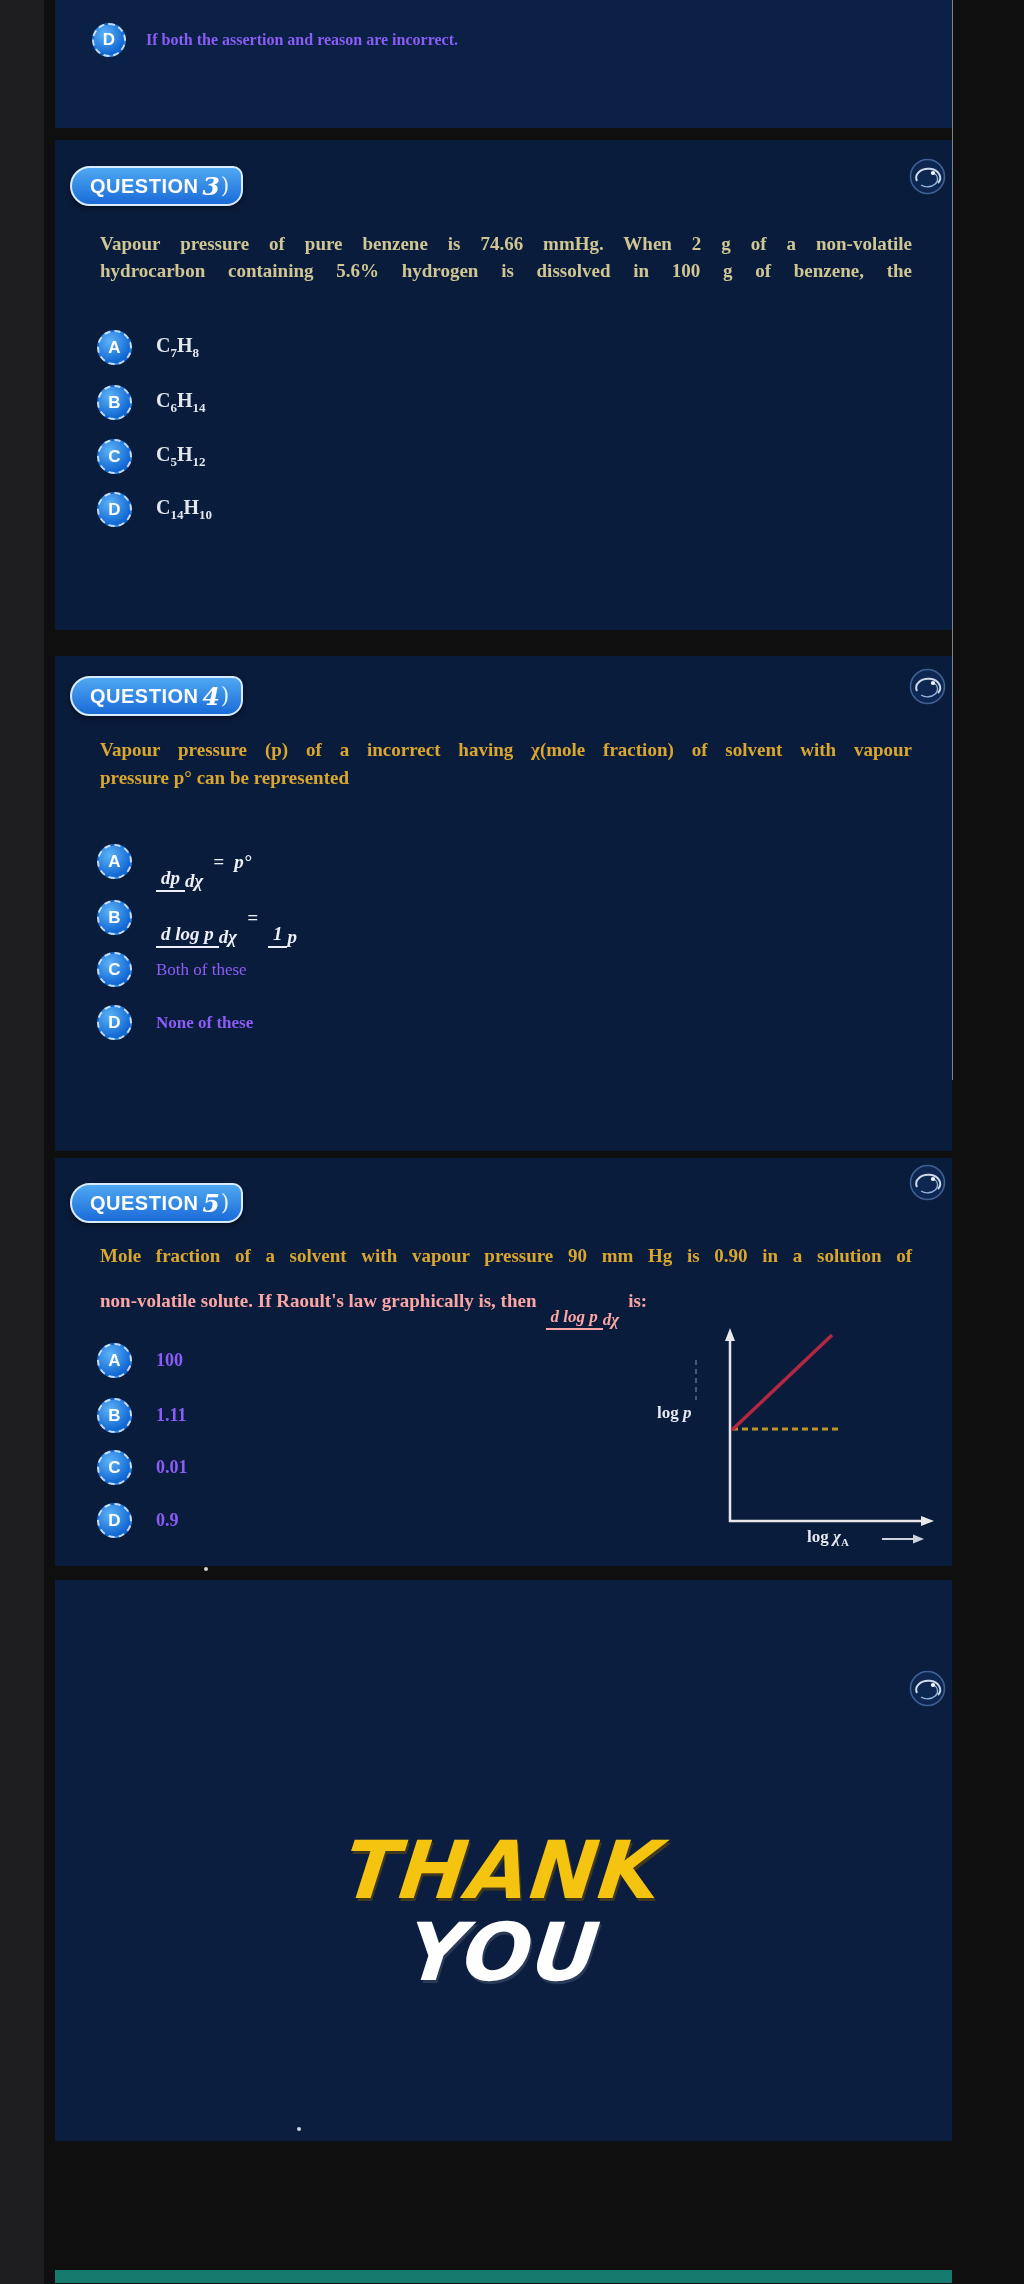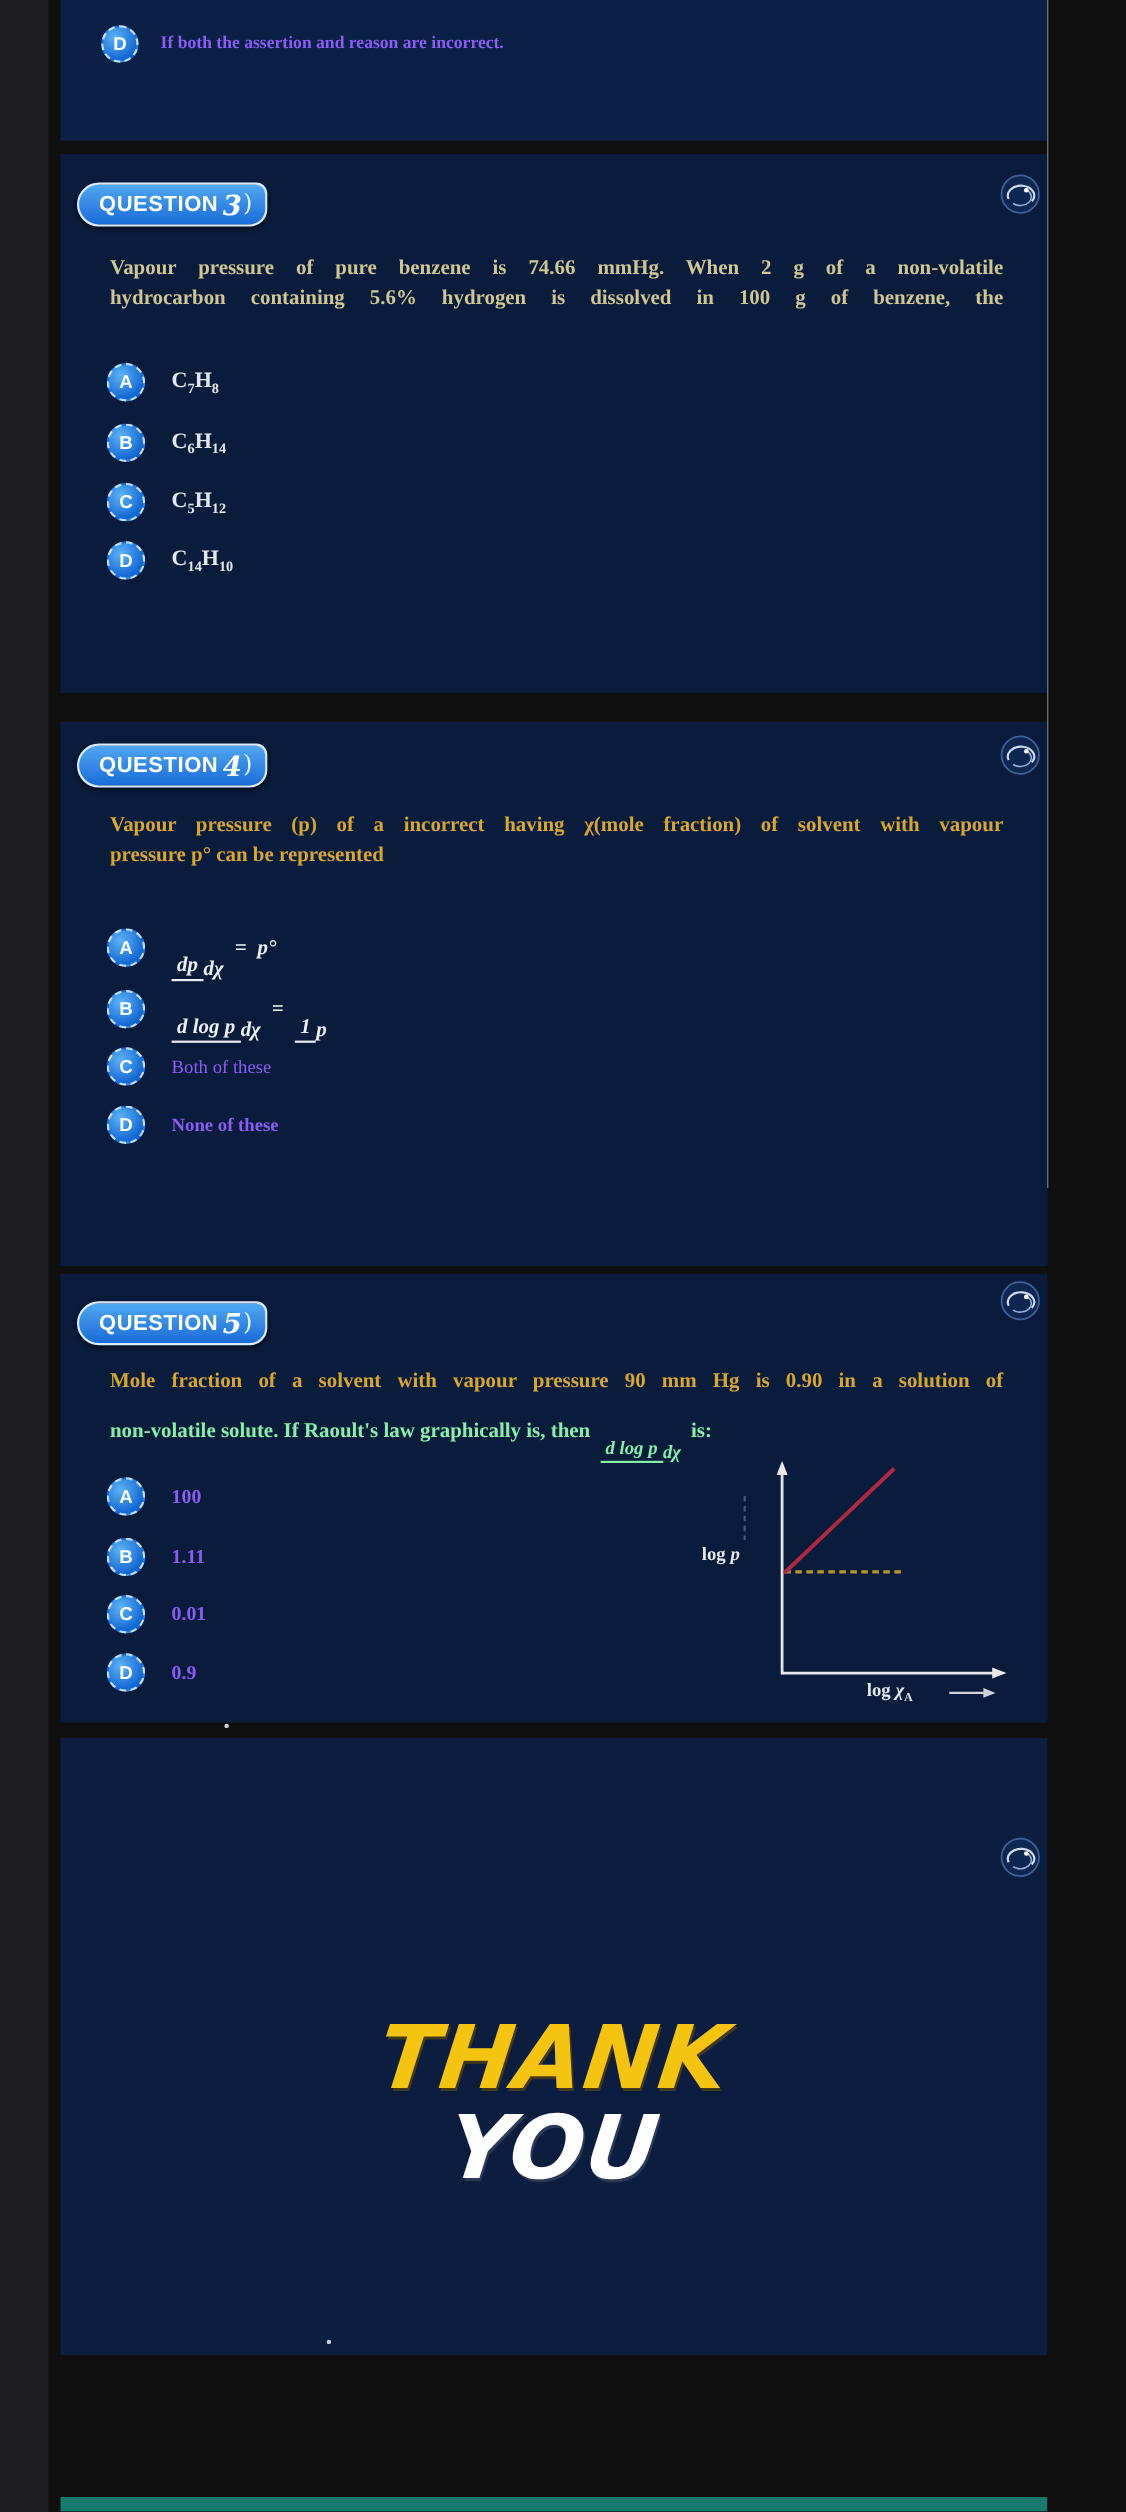--- a/index.html
+++ b/index.html
@@ -46,25 +46,25 @@
   .chem{color:#e3e7ee;font-size:20px;font-weight:bold;}
   .chem sub{font-size:13px;}
 
   .formula{color:#eceff5;font-size:19px;font-weight:bold;font-style:italic;
     display:flex;align-items:center;gap:10px;}
   .frac{display:inline-flex;flex-direction:row;align-items:center;line-height:1.05;margin-top:36px;}
   .frac .n{padding:0 5px 2px;border-bottom:2px solid currentColor;}
   .frac .d{padding-top:2px;}
 
   .q5line2{position:absolute;left:45px;top:114px;display:flex;align-items:center;gap:9px;
-    color:#86efac;font-weight:bold;font-size:19px;}
+    color:#fca5a5;font-weight:bold;font-size:19px;}
   .q5line2 .frac{font-style:italic;font-size:17px;}
 
   
-  .graph{position:absolute;left:575px;top:157px;width:300px;height:245px;}
+  .graph{position:absolute;left:594px;top:157px;width:300px;height:245px;}
   .graph svg{position:absolute;left:0;top:0;}
   .glabel{position:absolute;color:#e4e8ef;font-weight:bold;font-size:17px;white-space:nowrap;}
   .glabel sub{font-size:11px;}
   .ylabel{left:8px;top:88px;}
   .xlabel{left:158px;top:212px;}
 
   
   .thank-line{position:absolute;left:0;width:100%;text-align:center;
     font-family:"DejaVu Sans",sans-serif;font-weight:bold;font-style:italic;
     transform:skewX(-7deg);letter-spacing:1px;}

